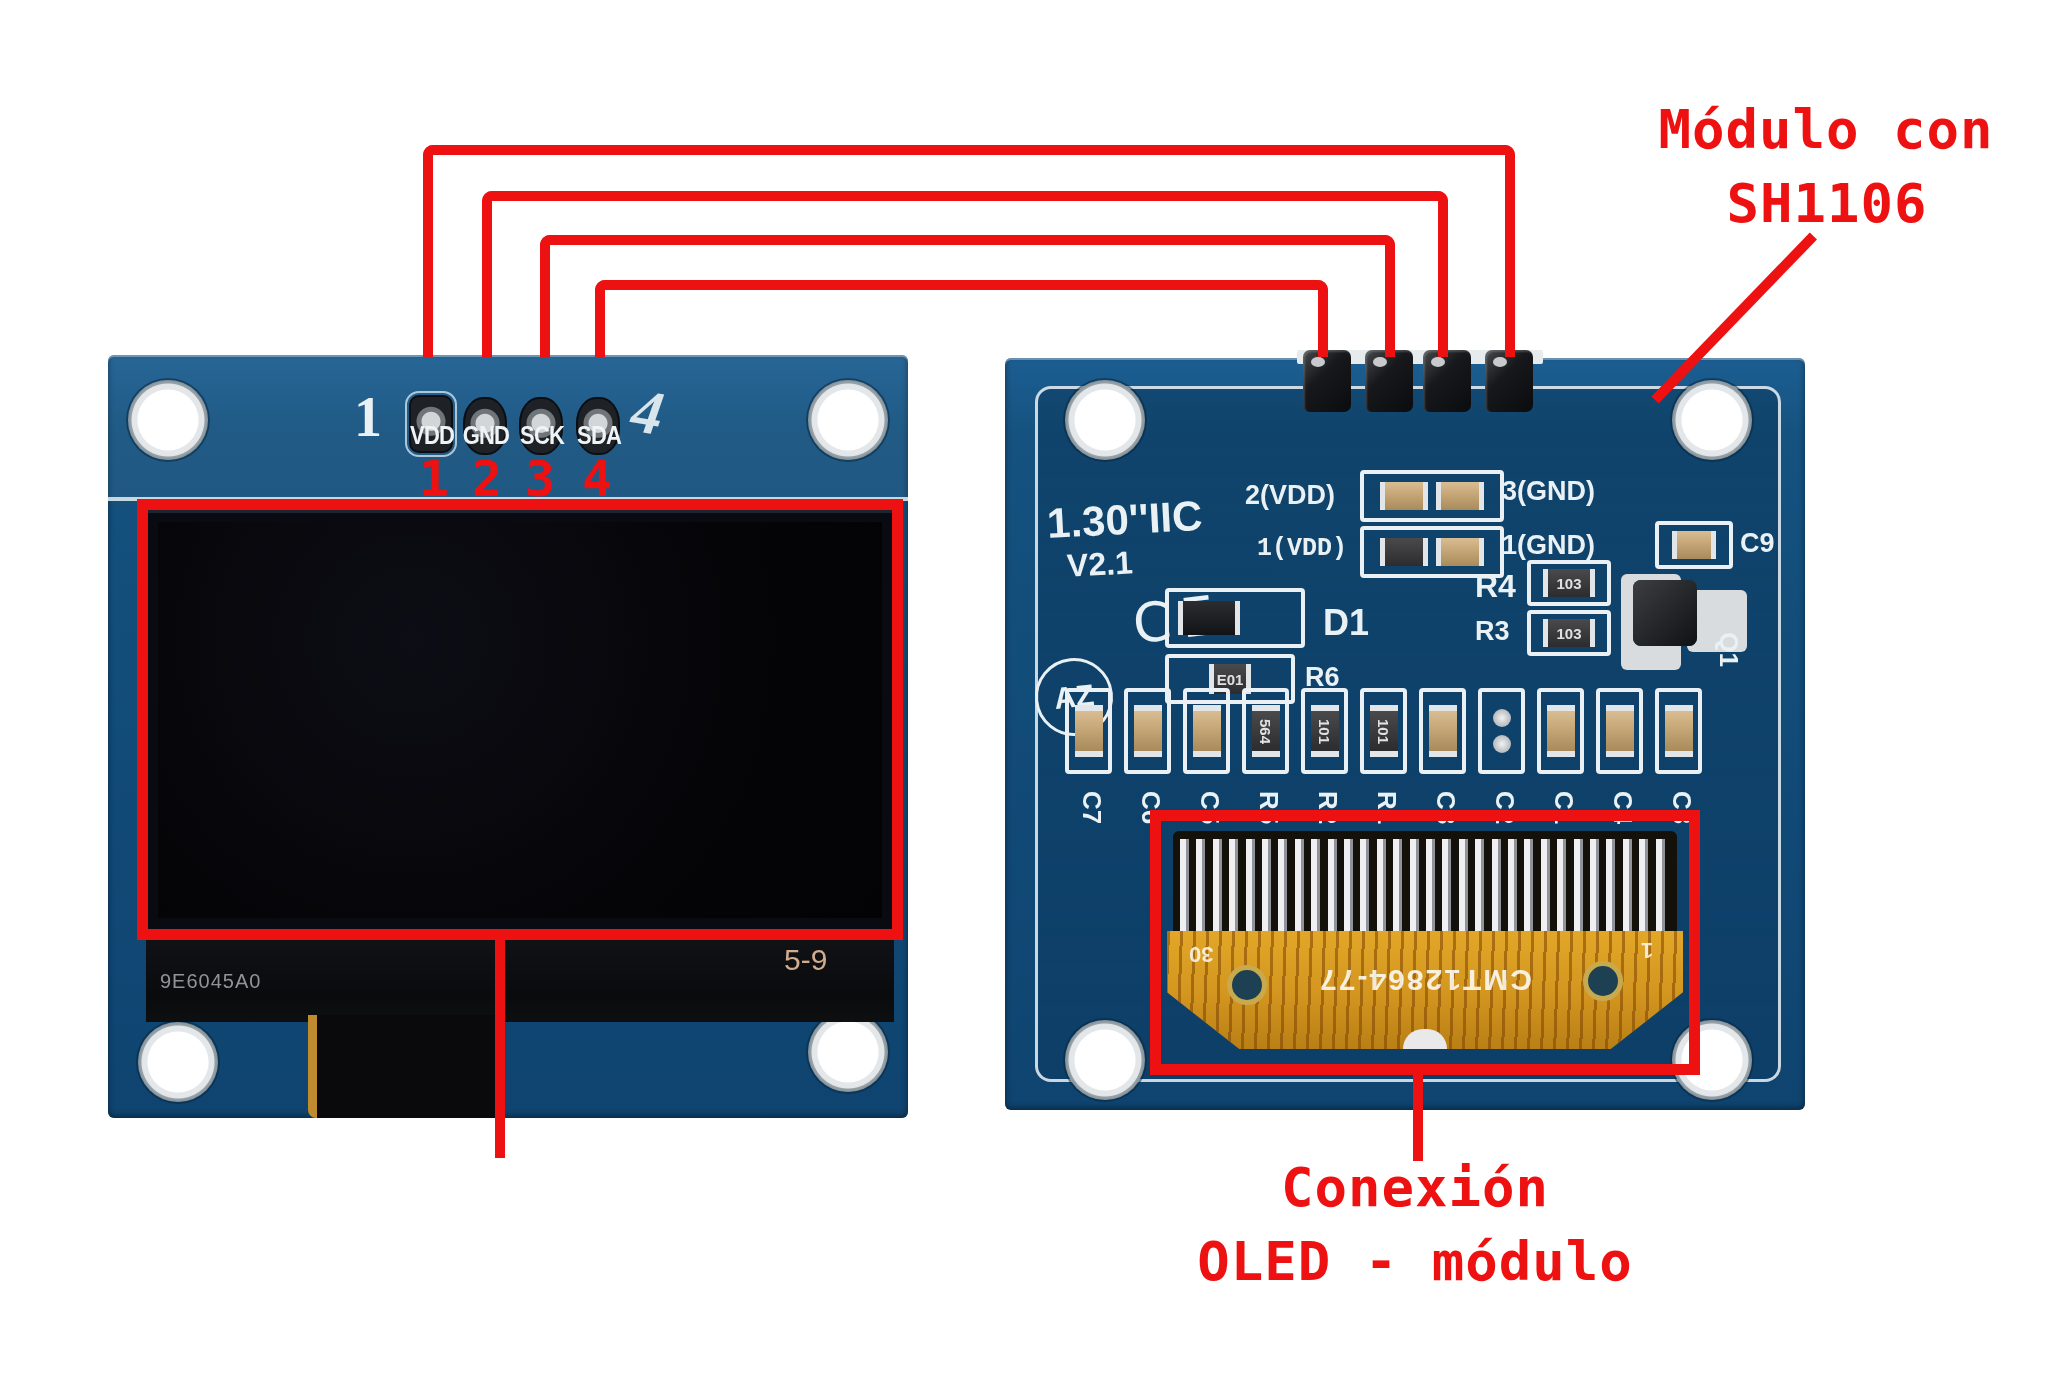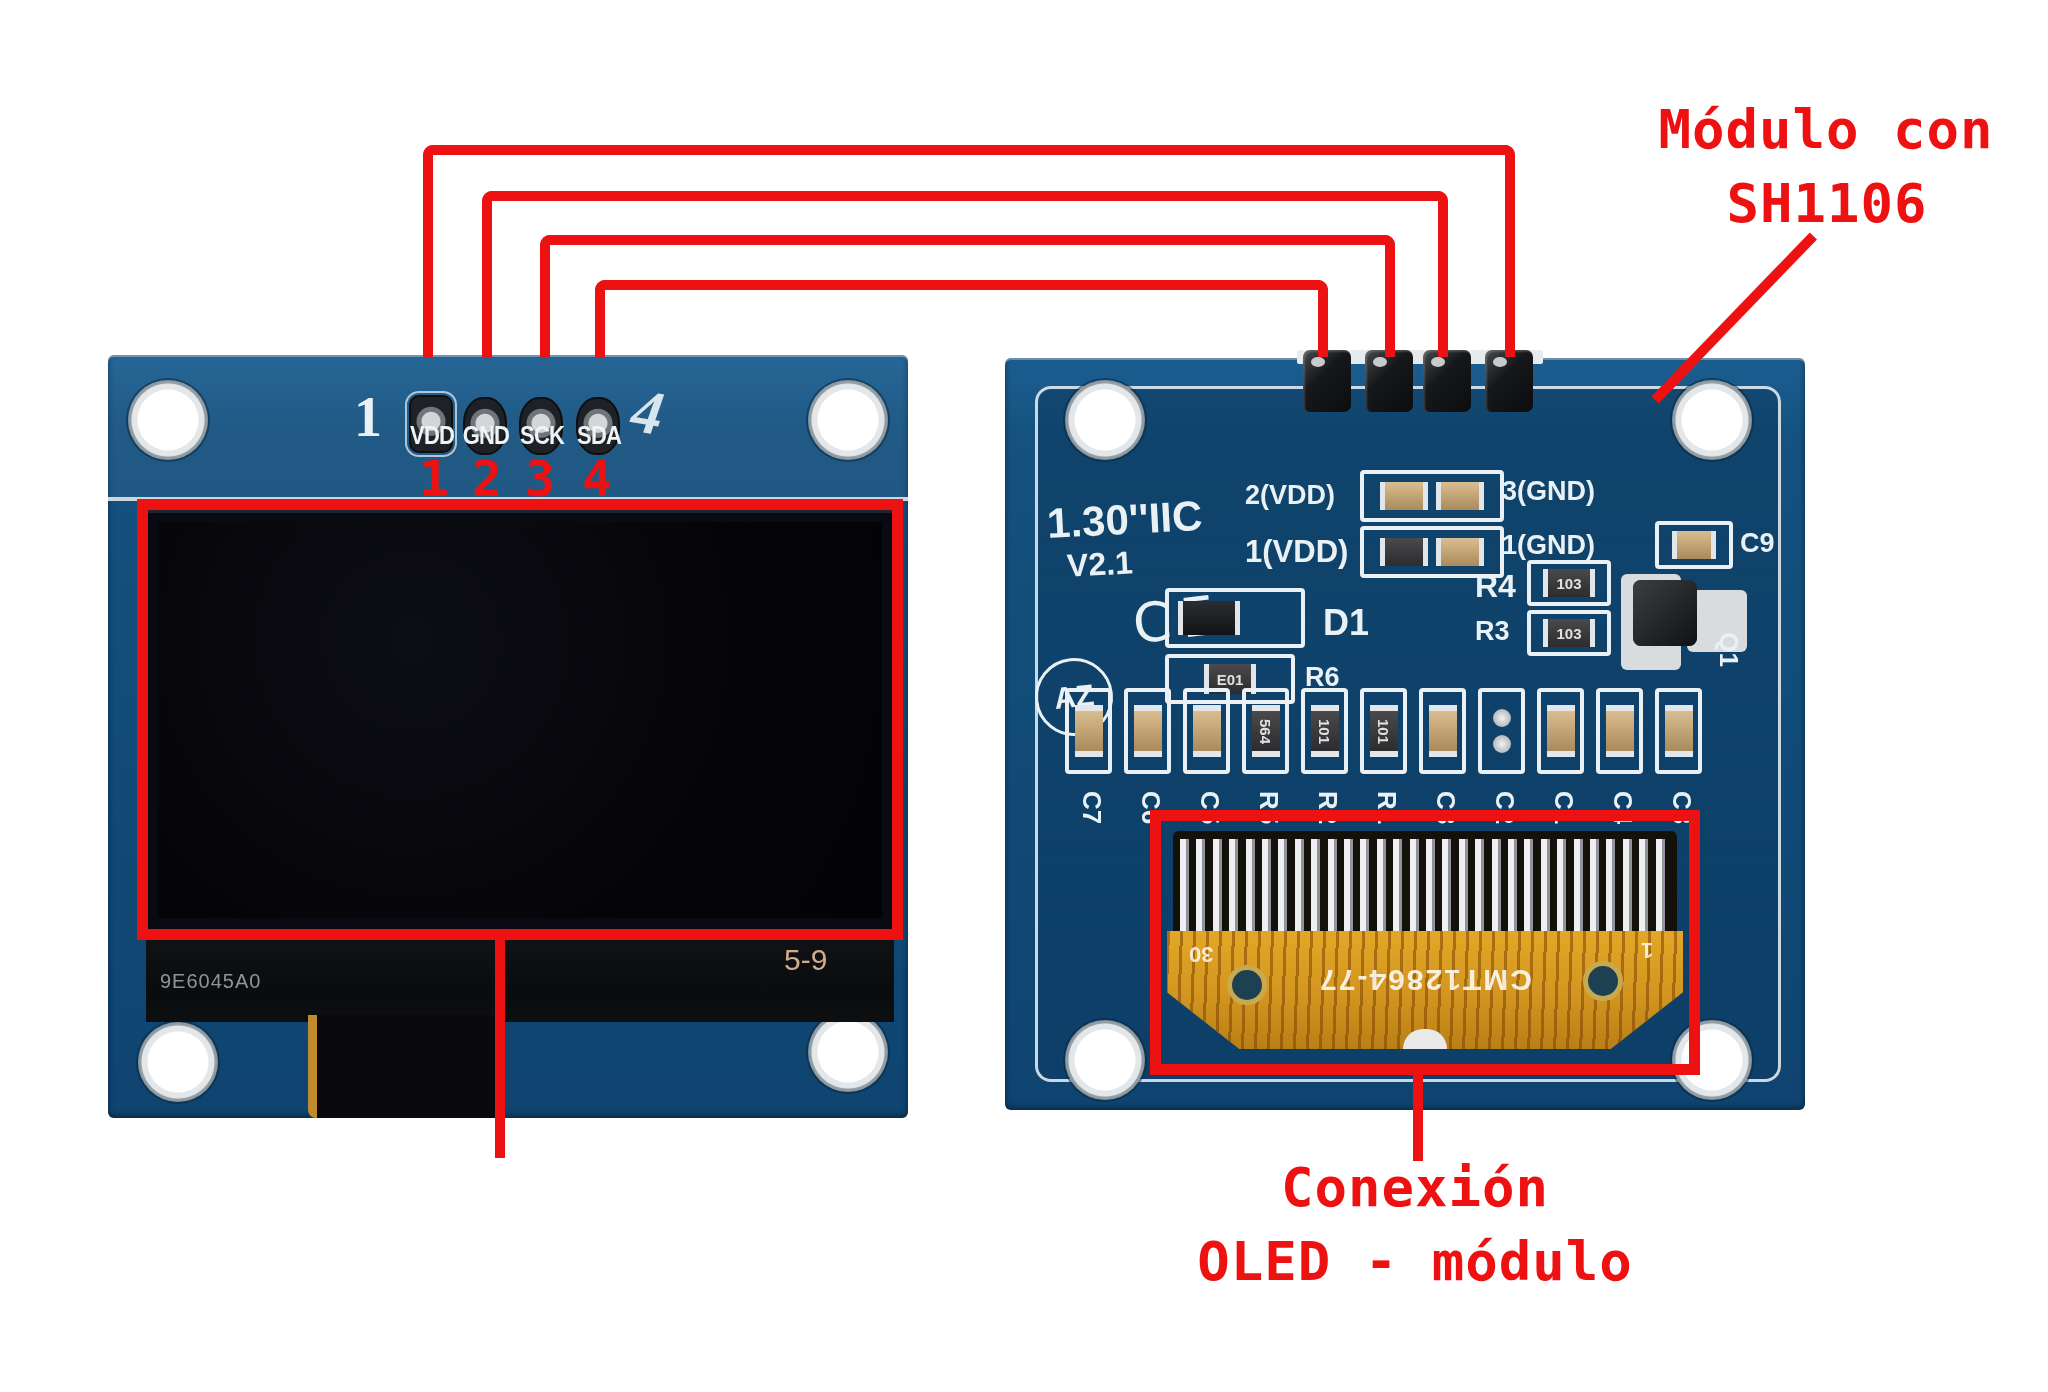--- a/index.html
+++ b/index.html
@@ -139,38 +139,38 @@
     <div class="silk" style="left:42px;top:138px;font-size:42px;transform:rotate(-3deg);">1.30''IIC</div>
     <div class="silk" style="left:62px;top:188px;font-size:32px;transform:rotate(-3deg);">V2.1</div>
     <div class="silk" style="left:128px;top:230px;font-size:54px;font-weight:normal;letter-spacing:10px;
                 font-family:'DejaVu Sans',sans-serif;transform:rotate(-7deg);">CE</div>
     <div style="position:absolute;left:30px;top:300px;width:72px;height:72px;border:3px solid #e9f1f5;
                 border-radius:50%;display:flex;align-items:center;justify-content:center;
                 color:#e9f1f5;font-weight:bold;font-size:30px;transform:rotate(-6deg);">AZ</div>
 
     <div class="silk" style="left:240px;top:122px;font-size:27px;">2(VDD)</div>
     <div class="silk" style="left:497px;top:118px;font-size:27px;">3(GND)</div>
-    <div class="silk" style="left:240px;top:176px;font-size:31px;">1(VDD)</div>
+    <div class="silk" style="left:252px;top:176px;font-size:25px;font-family:Liberation Mono, monospace;">1(VDD)</div>
     <div class="silk" style="left:497px;top:172px;font-size:27px;">1(GND)</div>
 
     <div class="fp" style="left:355px;top:112px;width:144px;height:52px;gap:8px;">
       <div class="chip" style="width:48px;height:28px;"></div>
       <div class="chip" style="width:48px;height:28px;"></div>
     </div>
     <div class="fp" style="left:355px;top:168px;width:144px;height:52px;gap:8px;">
       <div class="chip dark" style="width:48px;height:28px;"></div>
       <div class="chip" style="width:48px;height:28px;"></div>
     </div>
 
     <div class="fp" style="left:160px;top:230px;width:140px;height:60px;">
       <div class="chip black" style="width:62px;height:34px;margin-right:52px;"></div>
     </div>
     <div class="silk" style="left:318px;top:244px;font-size:36px;">D1</div>
     <div class="fp" style="left:160px;top:296px;width:130px;height:50px;">
-      <div class="chip dark" style="width:52px;height:30px;display:flex;align-items:center;justify-content:center;">
+      <div class="chip dark" style="width:42px;height:30px;display:flex;align-items:center;justify-content:center;">
         <span class="code">E01</span>
       </div>
     </div>
     <div class="silk" style="left:300px;top:304px;font-size:27px;">R6</div>
 
     <div class="silk" style="left:470px;top:210px;font-size:32px;">R4</div>
     <div class="fp" style="left:522px;top:202px;width:84px;height:46px;">
       <div class="chip dark" style="width:52px;height:28px;display:flex;align-items:center;justify-content:center;">
         <span class="code">103</span>
       </div>

